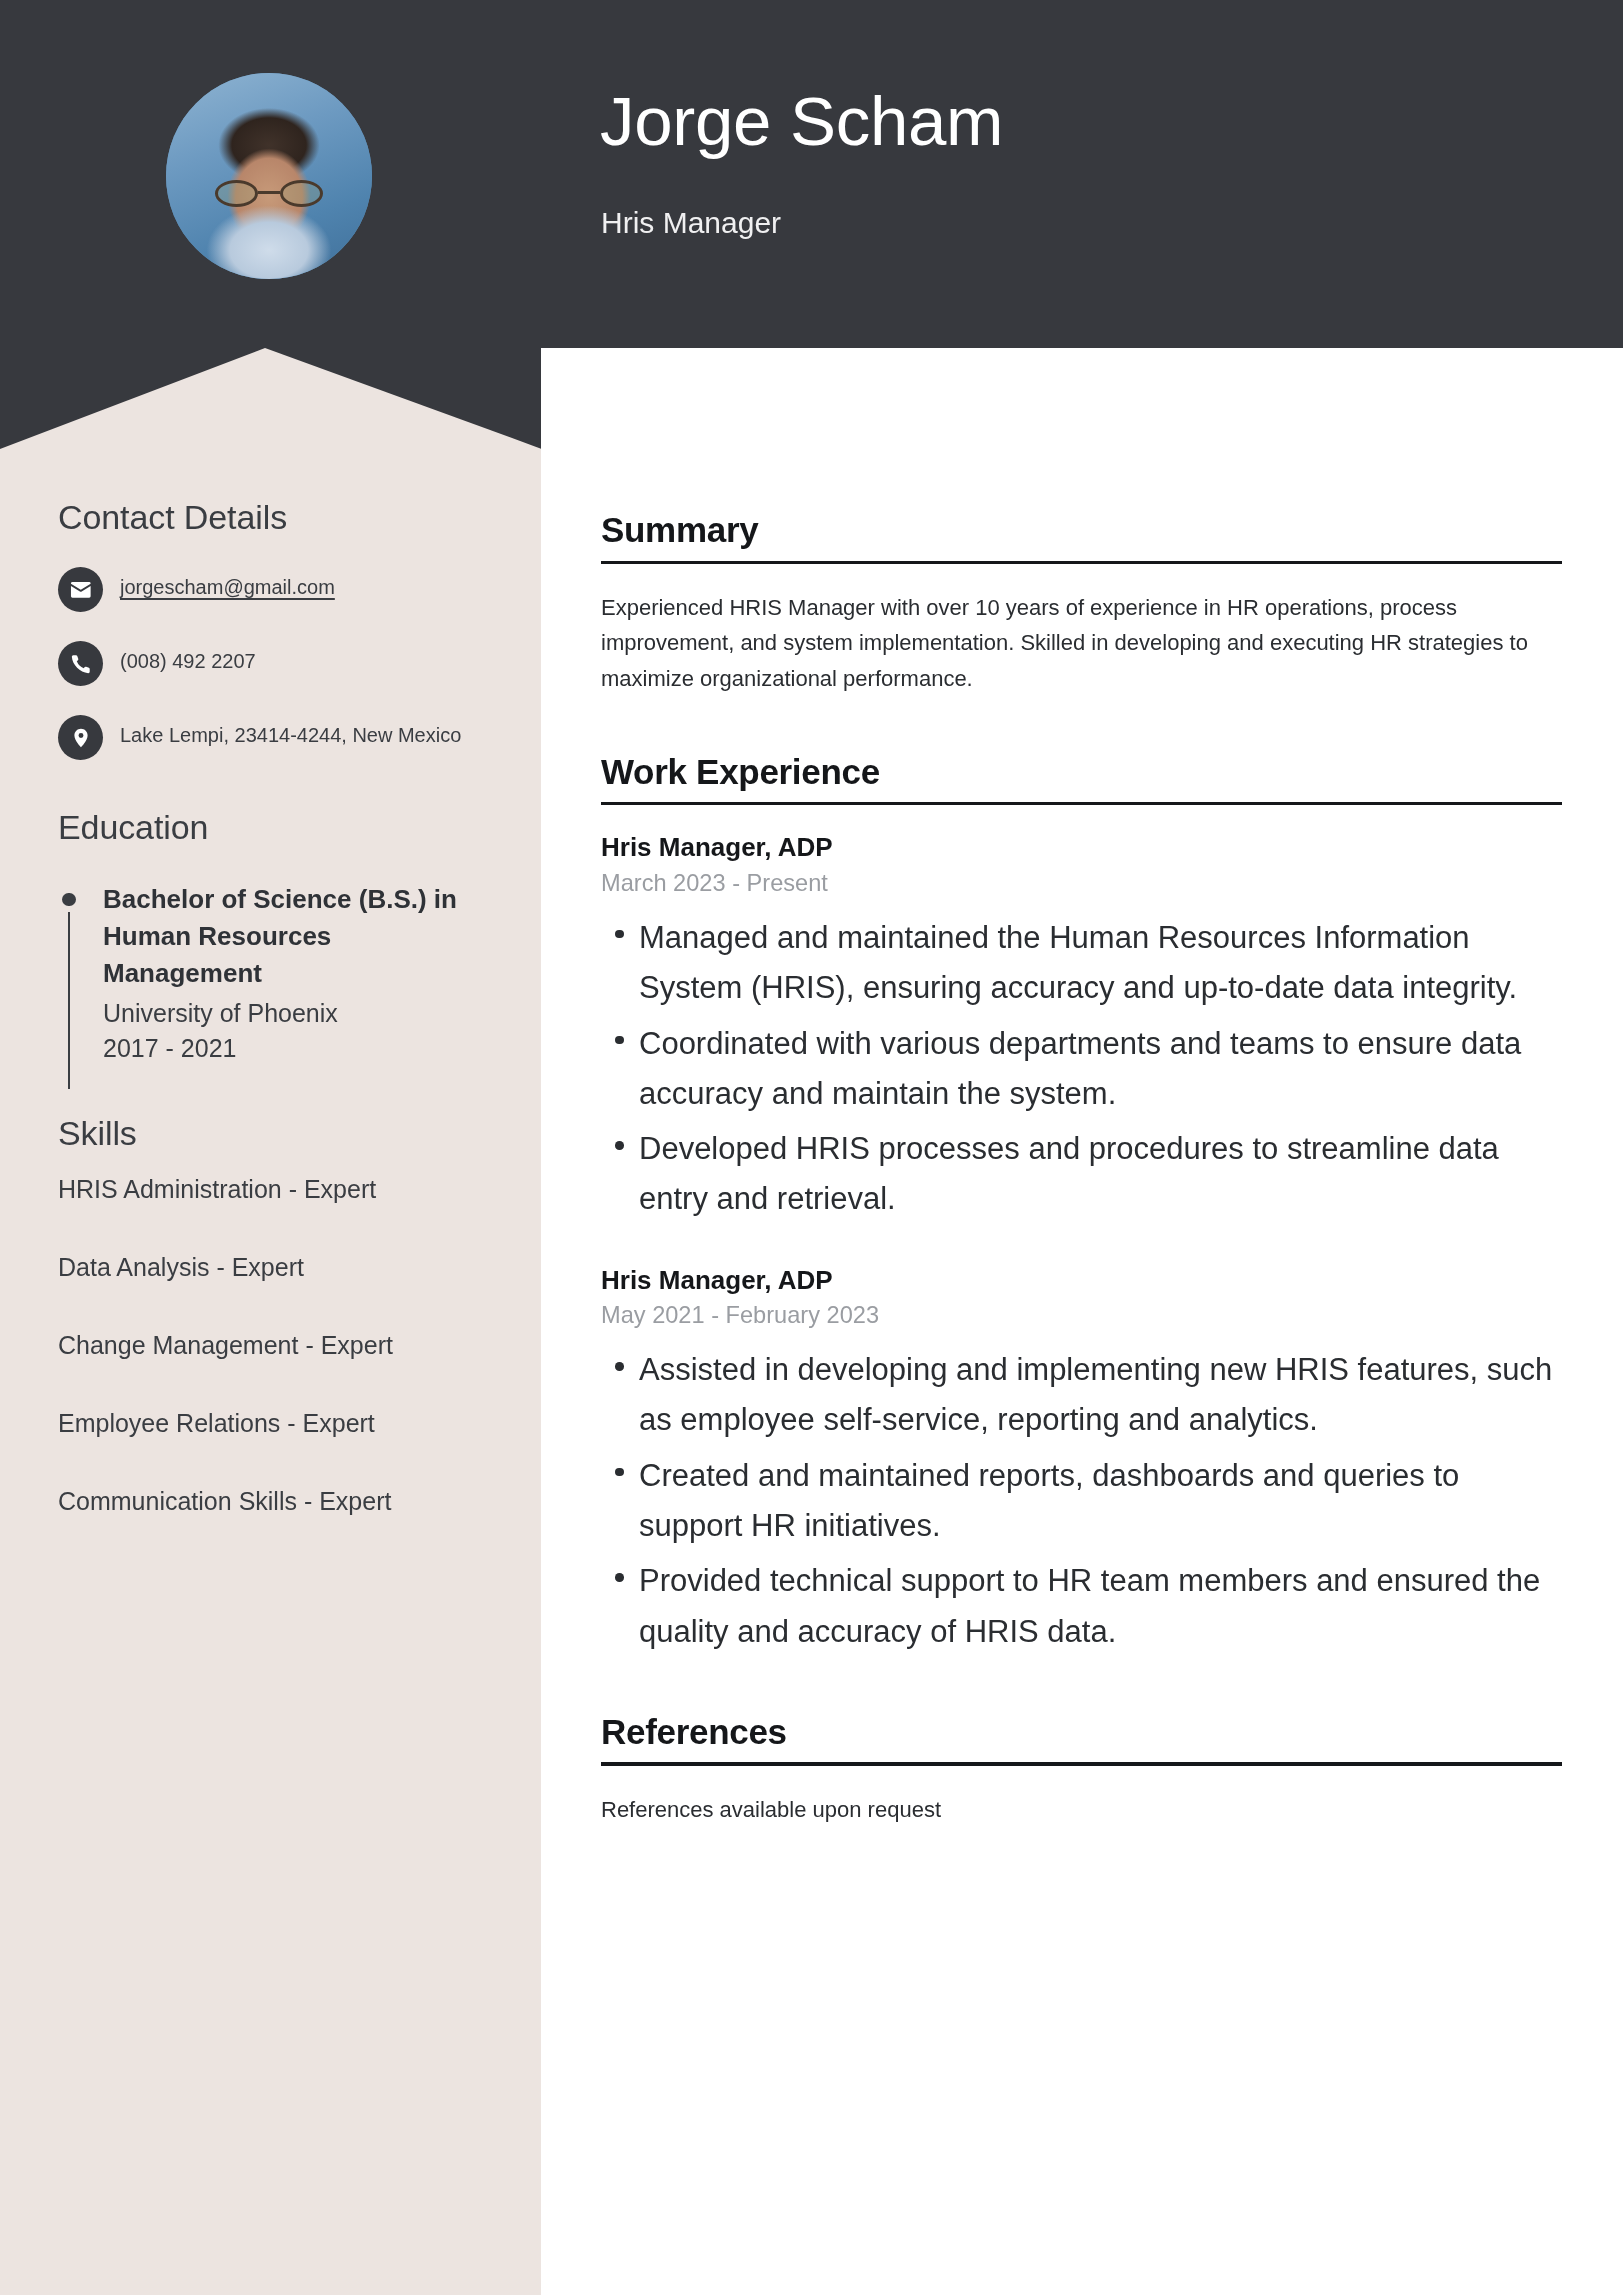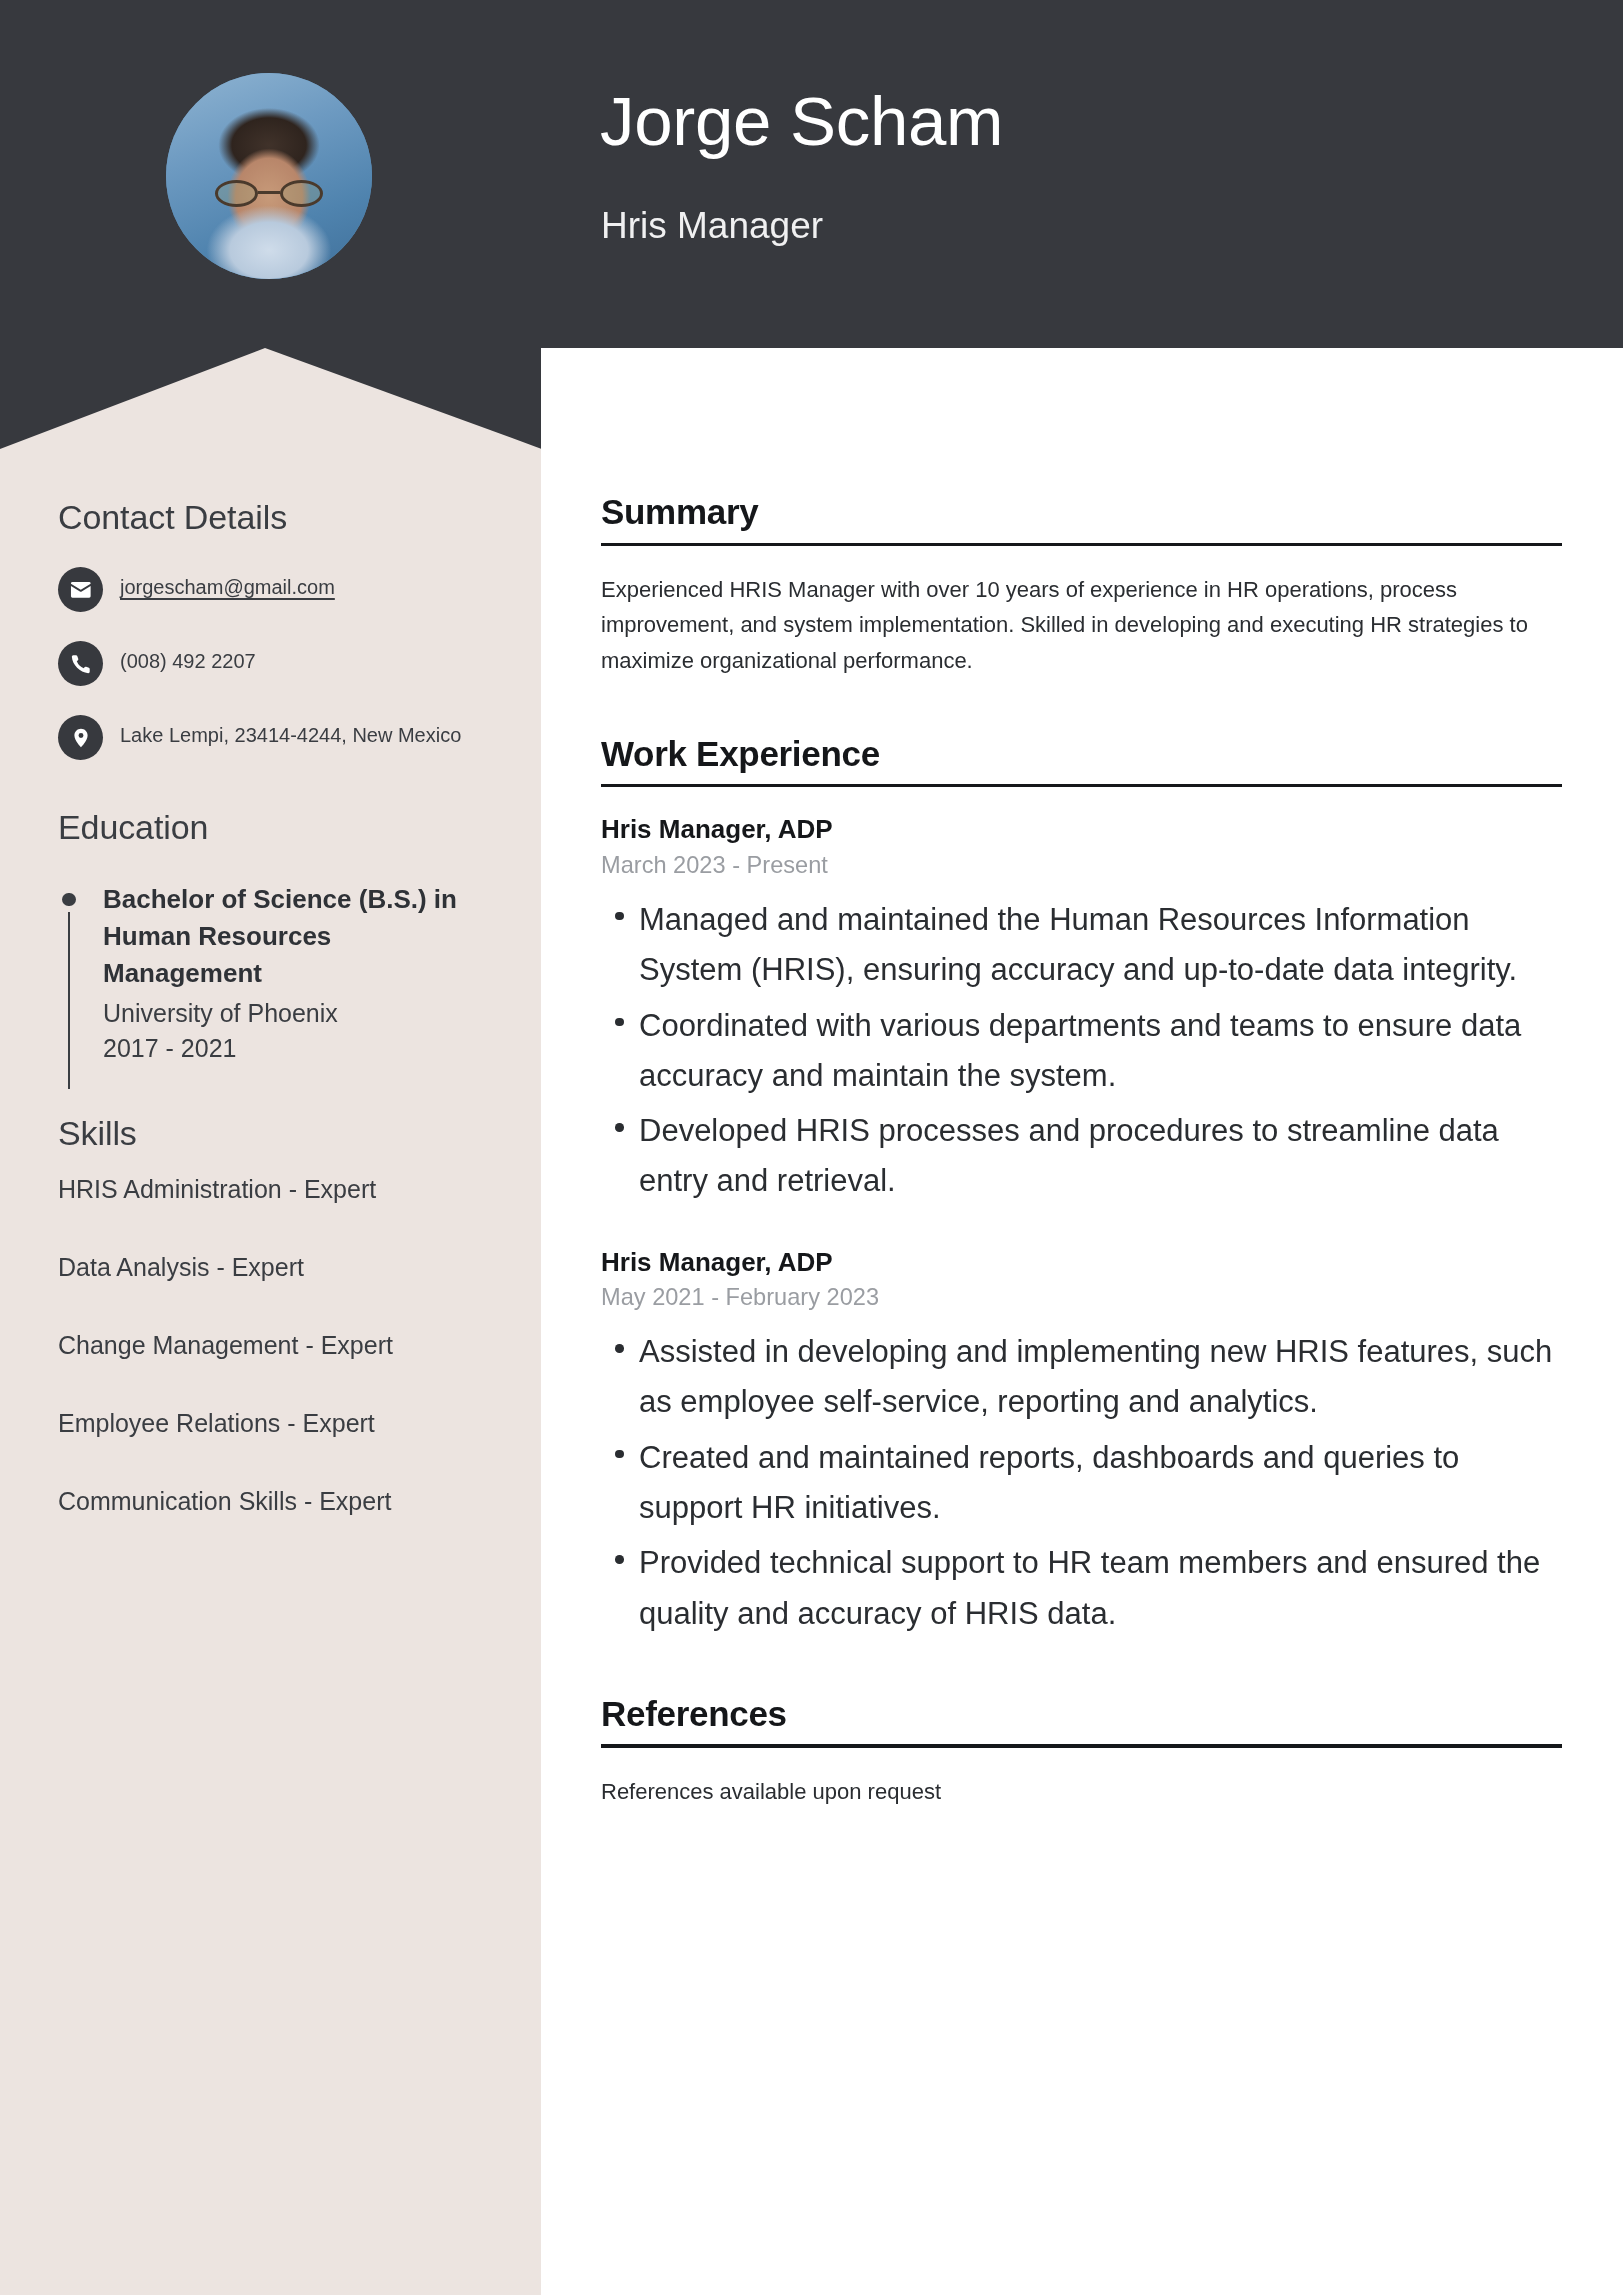--- a/index.html
+++ b/index.html
@@ -118,21 +118,21 @@
     font-size: 69px;
     line-height: 1.05;
     font-weight: 300;
     color: #ffffff;
     letter-spacing: -0.3px;
   }
   .header-role {
     position: absolute;
     left: 601px;
     top: 206px;
-    font-size: 37px;
+    font-size: 30px;
     line-height: 1.1;
     font-weight: 300;
     color: #f0f0f1;
   }
 
   
   .sidebar {
     position: absolute;
     left: 58px;
     top: 498px;
@@ -221,21 +221,21 @@
     line-height: 1.4;
     color: #3a3d42;
     margin-bottom: 43px;
   }
   .skill:last-child { margin-bottom: 0; }
 
   
   .main {
     position: absolute;
     left: 601px;
-    top: 492px;
+    top: 510px;
     width: 961px;
   }
   .section { margin-bottom: 55px; }
   .section:last-child { margin-bottom: 0; }
 
   .sec-title {
     font-size: 35px;
     font-weight: 600;
     color: #15171a;
     margin: 0 0 10.5px 0;

